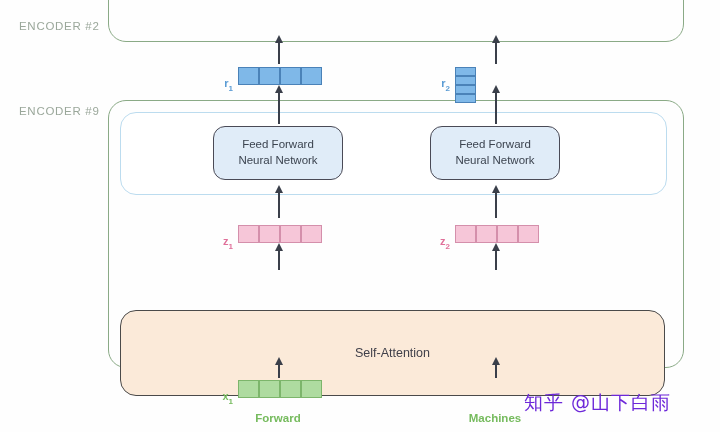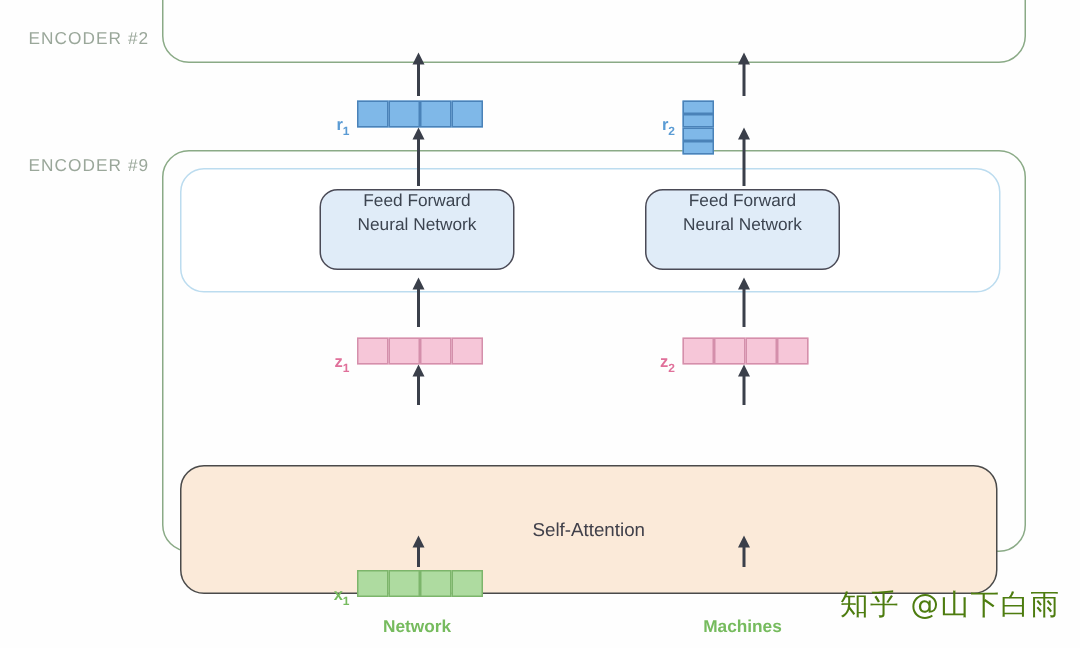--- a/index.html
+++ b/index.html
@@ -92,21 +92,21 @@
     position: absolute;
     width: 130px;
     height: 54px;
     border: 1.7px solid #4a4a56;
     border-radius: 12px;
     background: #e0ecf8;
     box-sizing: border-box;
     display: flex;
     flex-direction: column;
     align-items: center;
-    justify-content: flex-start;
+    justify-content: center;
     line-height: 1.35;
   }
   .ffn-box span {
     font-size: 11.5px;
     color: #3c4450;
     white-space: nowrap;
   }
   #ffn-1 { left: 213px; top: 126px; }
   #ffn-2 { left: 430px; top: 126px; }
 
@@ -197,25 +197,24 @@
   #arrow-ff2-r2 { left: 495px; top: 92px; height: 32px; }
   #arrow-r1-e2  { left: 278px; top: 42px; height: 22px; }
   #arrow-r2-e2  { left: 495px; top: 42px; height: 22px; }
 
   
   #watermark {
     position: absolute;
     left: 524px;
     top: 390px;
     font-size: 19px;
-    color: #4d7c0f;
+    color: #6d28d9;
     letter-spacing: 1px;
     white-space: nowrap;
     font-family: "DejaVu Sans", sans-serif;
-    margin-left: 36px;
   }
 </style>
 </head>
 <body>
 
 <div id="canvas">
 
   <div class="encoder-box" id="encoder2-box">
     
   </div>
@@ -274,21 +273,21 @@
 
   <div class="vector vec-x" id="vec-x1">
     <span class="vlabel">x<sub>1</sub></span>
     <div class="cell"></div>
     <div class="cell"></div>
     <div class="cell"></div>
     <div class="cell"></div>
   </div>
 
 
-  <div class="word-label" id="word-1">Network</div>
+  <div class="word-label" id="word-1">Forward</div>
   <div class="word-label" id="word-2">Machines</div>
 
   <div class="arrow" id="arrow-x1-sa"></div>
   <div class="arrow" id="arrow-x2-sa"></div>
   <div class="arrow" id="arrow-sa-z1"></div>
   <div class="arrow" id="arrow-sa-z2"></div>
   <div class="arrow" id="arrow-z1-ff1"></div>
   <div class="arrow" id="arrow-z2-ff2"></div>
   <div class="arrow" id="arrow-ff1-r1"></div>
   <div class="arrow" id="arrow-ff2-r2"></div>

